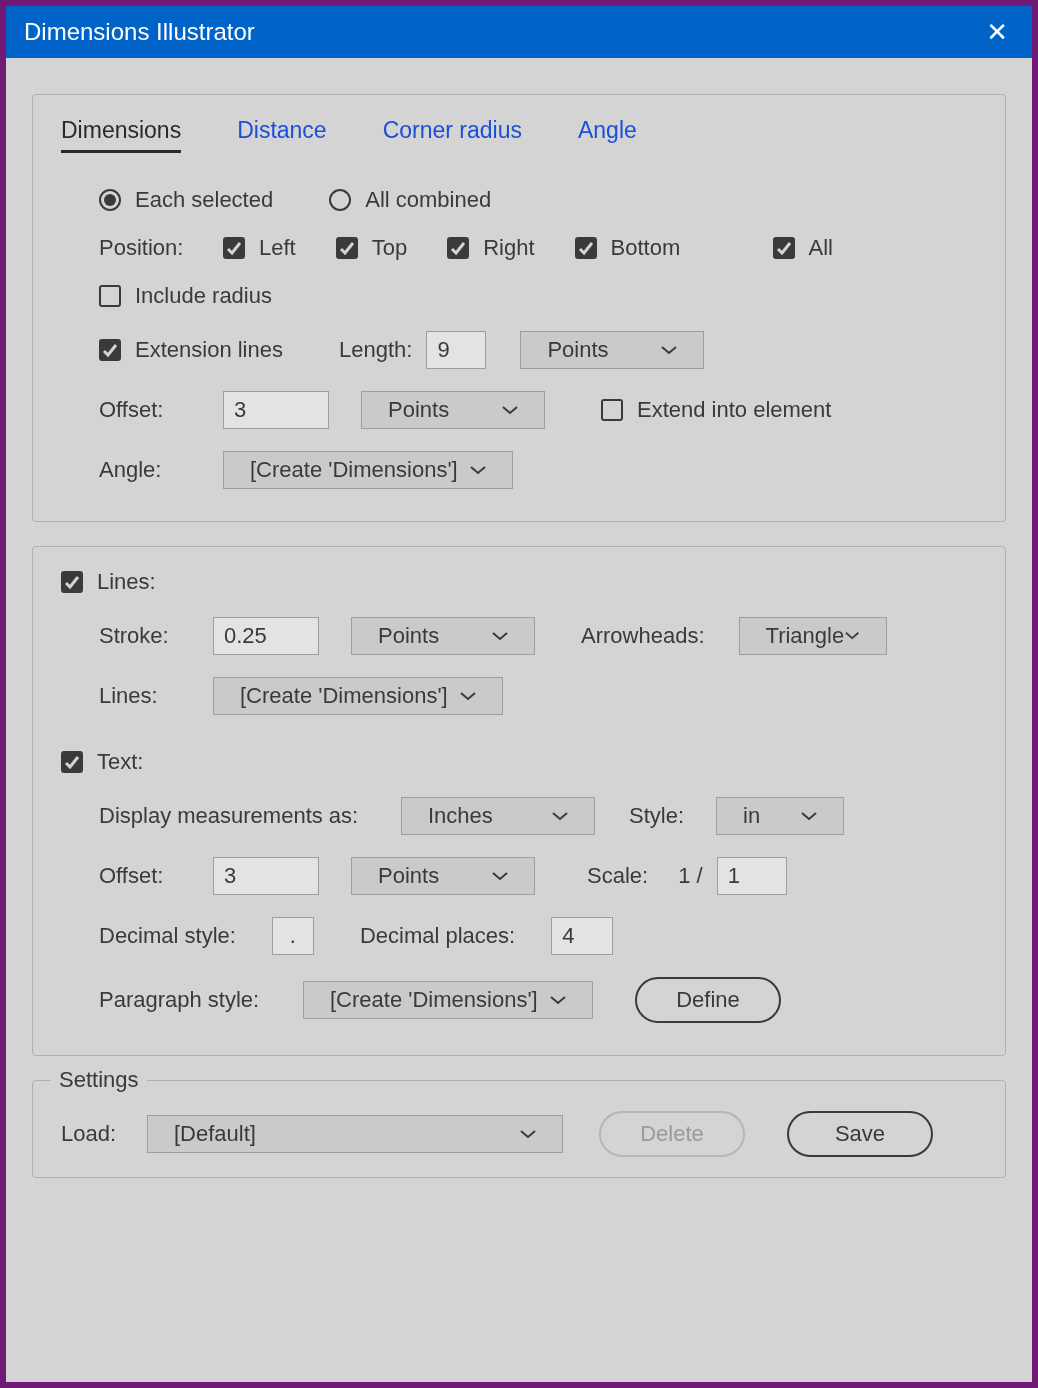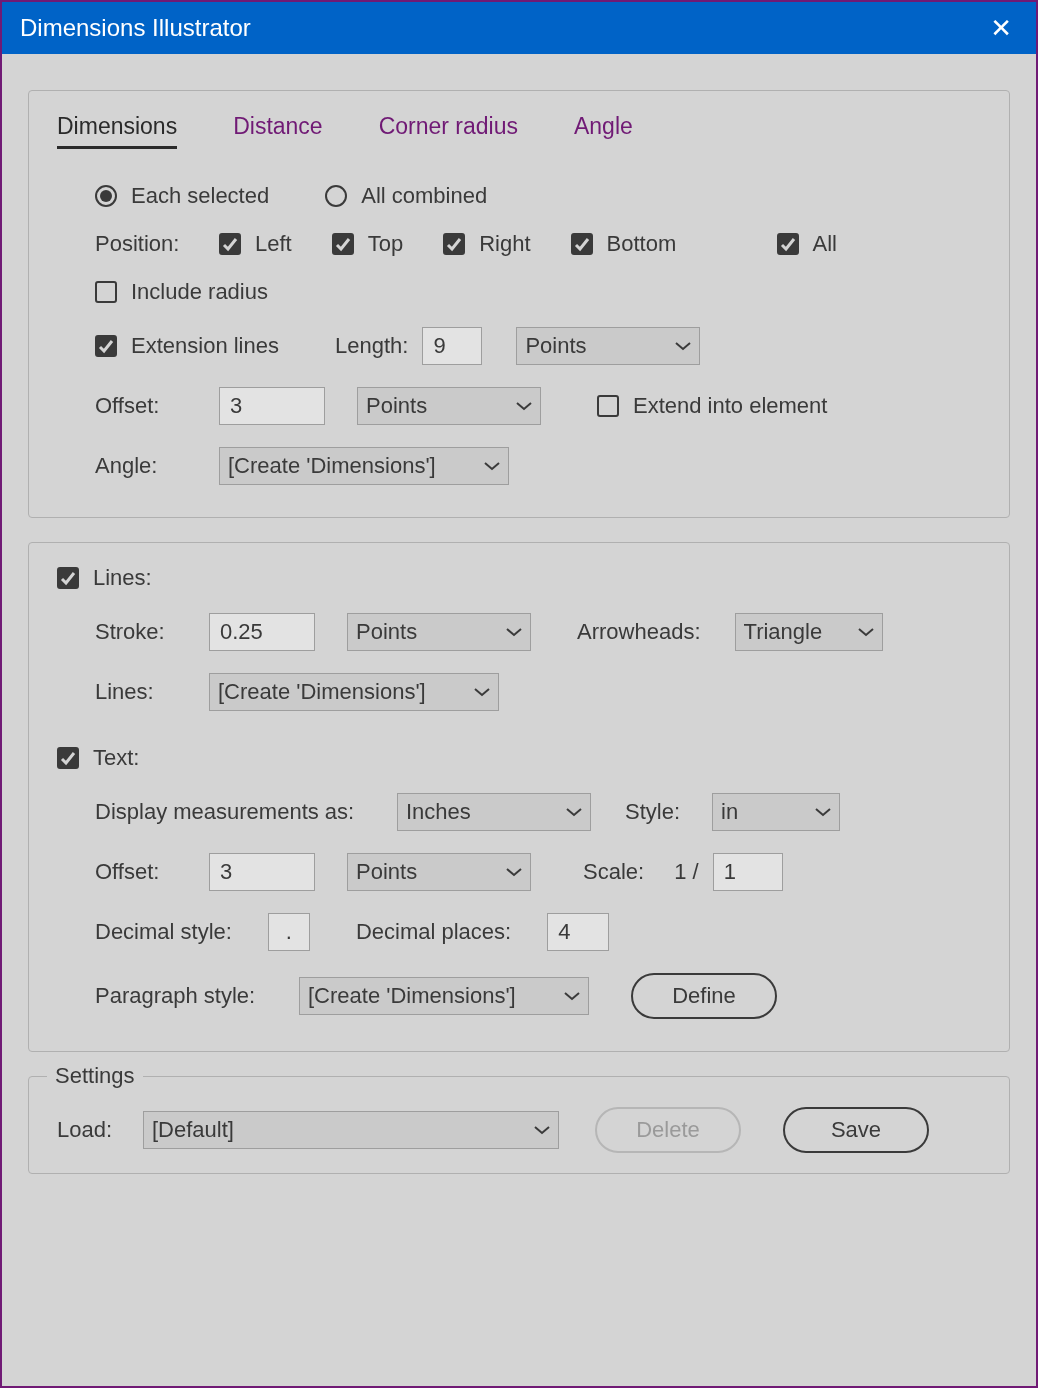--- a/index.html
+++ b/index.html
@@ -4,21 +4,21 @@
   <style>
     * { box-sizing: border-box; margin: 0; padding: 0; }
     body {
       font-family: -apple-system, BlinkMacSystemFont, "Segoe UI", Arial, sans-serif;
       background: #d4d4d4;
       margin: 0;
     }
     .window {
       width: 1038px;
       height: 1388px;
-      border: 2px solid #701a75;
+      border: 6px solid #701a75;
       background: #d4d4d4;
       display: flex;
       flex-direction: column;
     }
     .titlebar {
       background: #0063c7;
       color: #fff;
       height: 52px;
       display: flex;
       align-items: center;
@@ -45,21 +45,21 @@
       border-radius: 4px;
       padding: 22px 28px 26px 28px;
     }
     .tabs {
       display: flex;
       gap: 56px;
       margin-bottom: 34px;
     }
     .tab {
       font-size: 23px;
-      color: #701a75;
+      color: #1d4ed8;
       padding-bottom: 6px;
       cursor: pointer;
     }
     .tab.active {
       color: #2a2a2a;
       border-bottom: 3px solid #2a2a2a;
     }
     .row {
       display: flex;
       align-items: center;
@@ -109,21 +109,21 @@
       height: 38px;
       font-size: 22px;
       padding: 0 10px;
       color: #3a3a3a;
     }
     .select {
       background: #cacaca;
       border: 1px solid #9e9e9e;
       height: 38px;
       font-size: 22px;
-      padding: 0 8px;
+      padding: 0 26px;
       color: #3a3a3a;
       display: inline-flex;
       align-items: center;
       justify-content: space-between;
       gap: 1px;
       cursor: pointer;
     }
     .chevron {
       width: 16px; height: 10px;
     }

